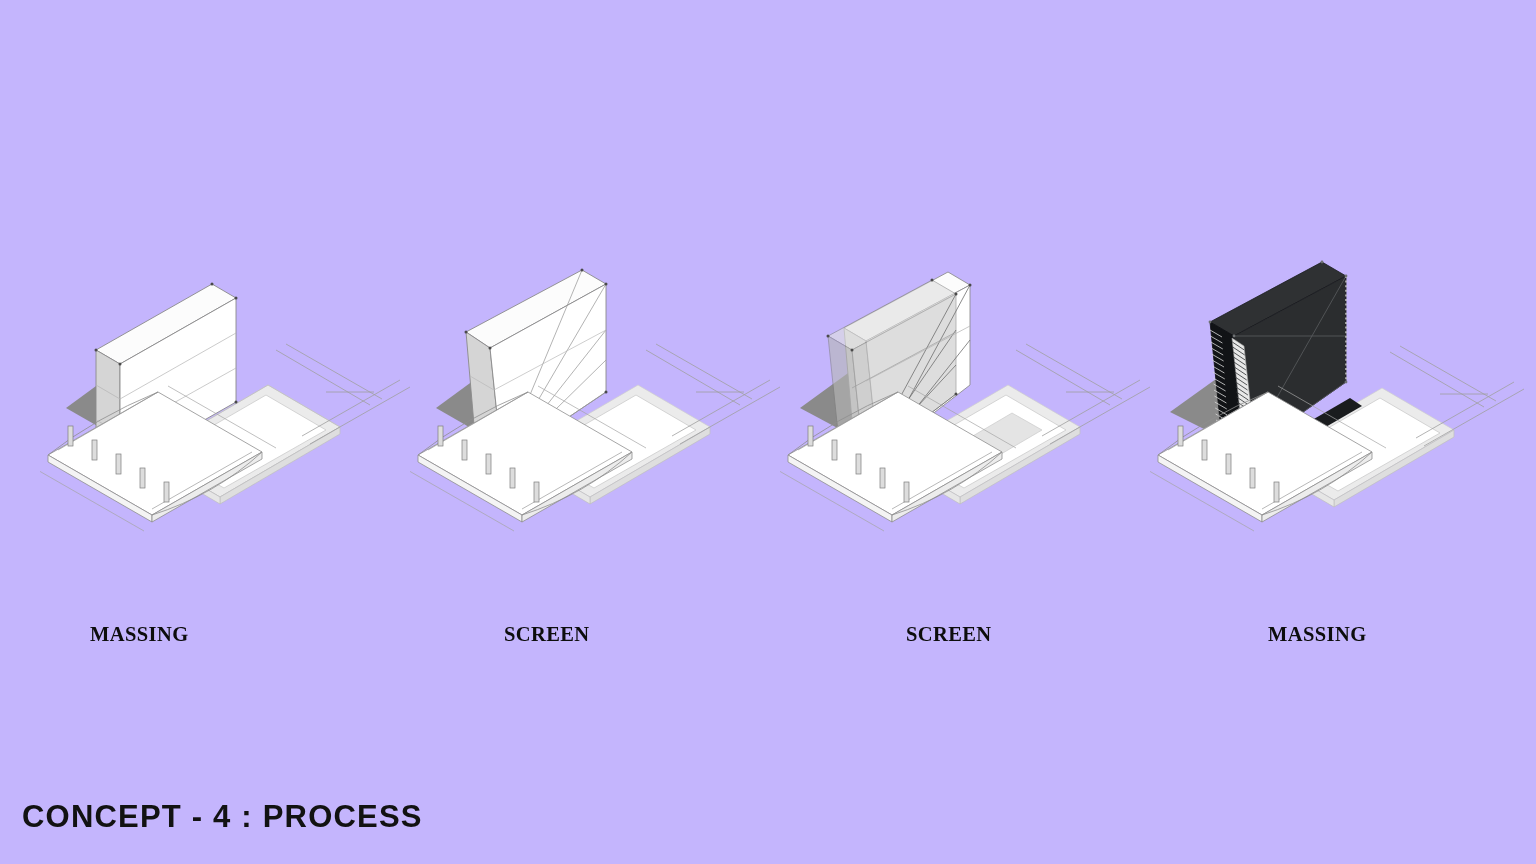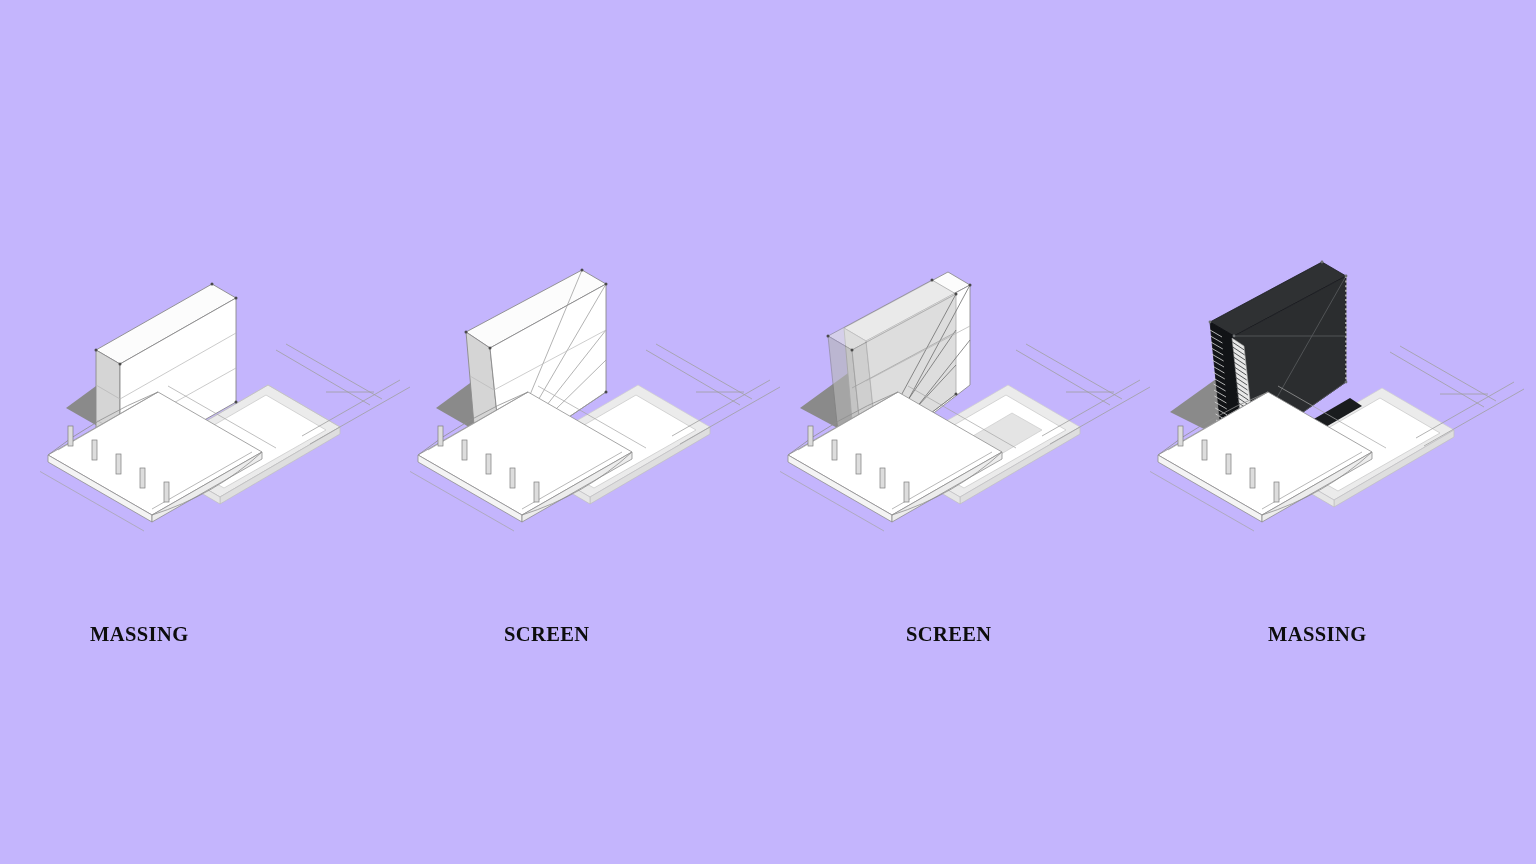--- a/index.html
+++ b/index.html
@@ -359,14 +359,15 @@
 
       <use href="#bridge1"></use>
     </svg>
   </div>
 
   <div class="panel-label" style="left:90px">MASSING</div>
   <div class="panel-label" style="left:504px">SCREEN</div>
   <div class="panel-label" style="left:906px">SCREEN</div>
   <div class="panel-label" style="left:1268px">MASSING</div>
 
+  <div id="page-title">CONCEPT - 4 : PROCESS</div>
 
 </div>
 
 </body></html>

